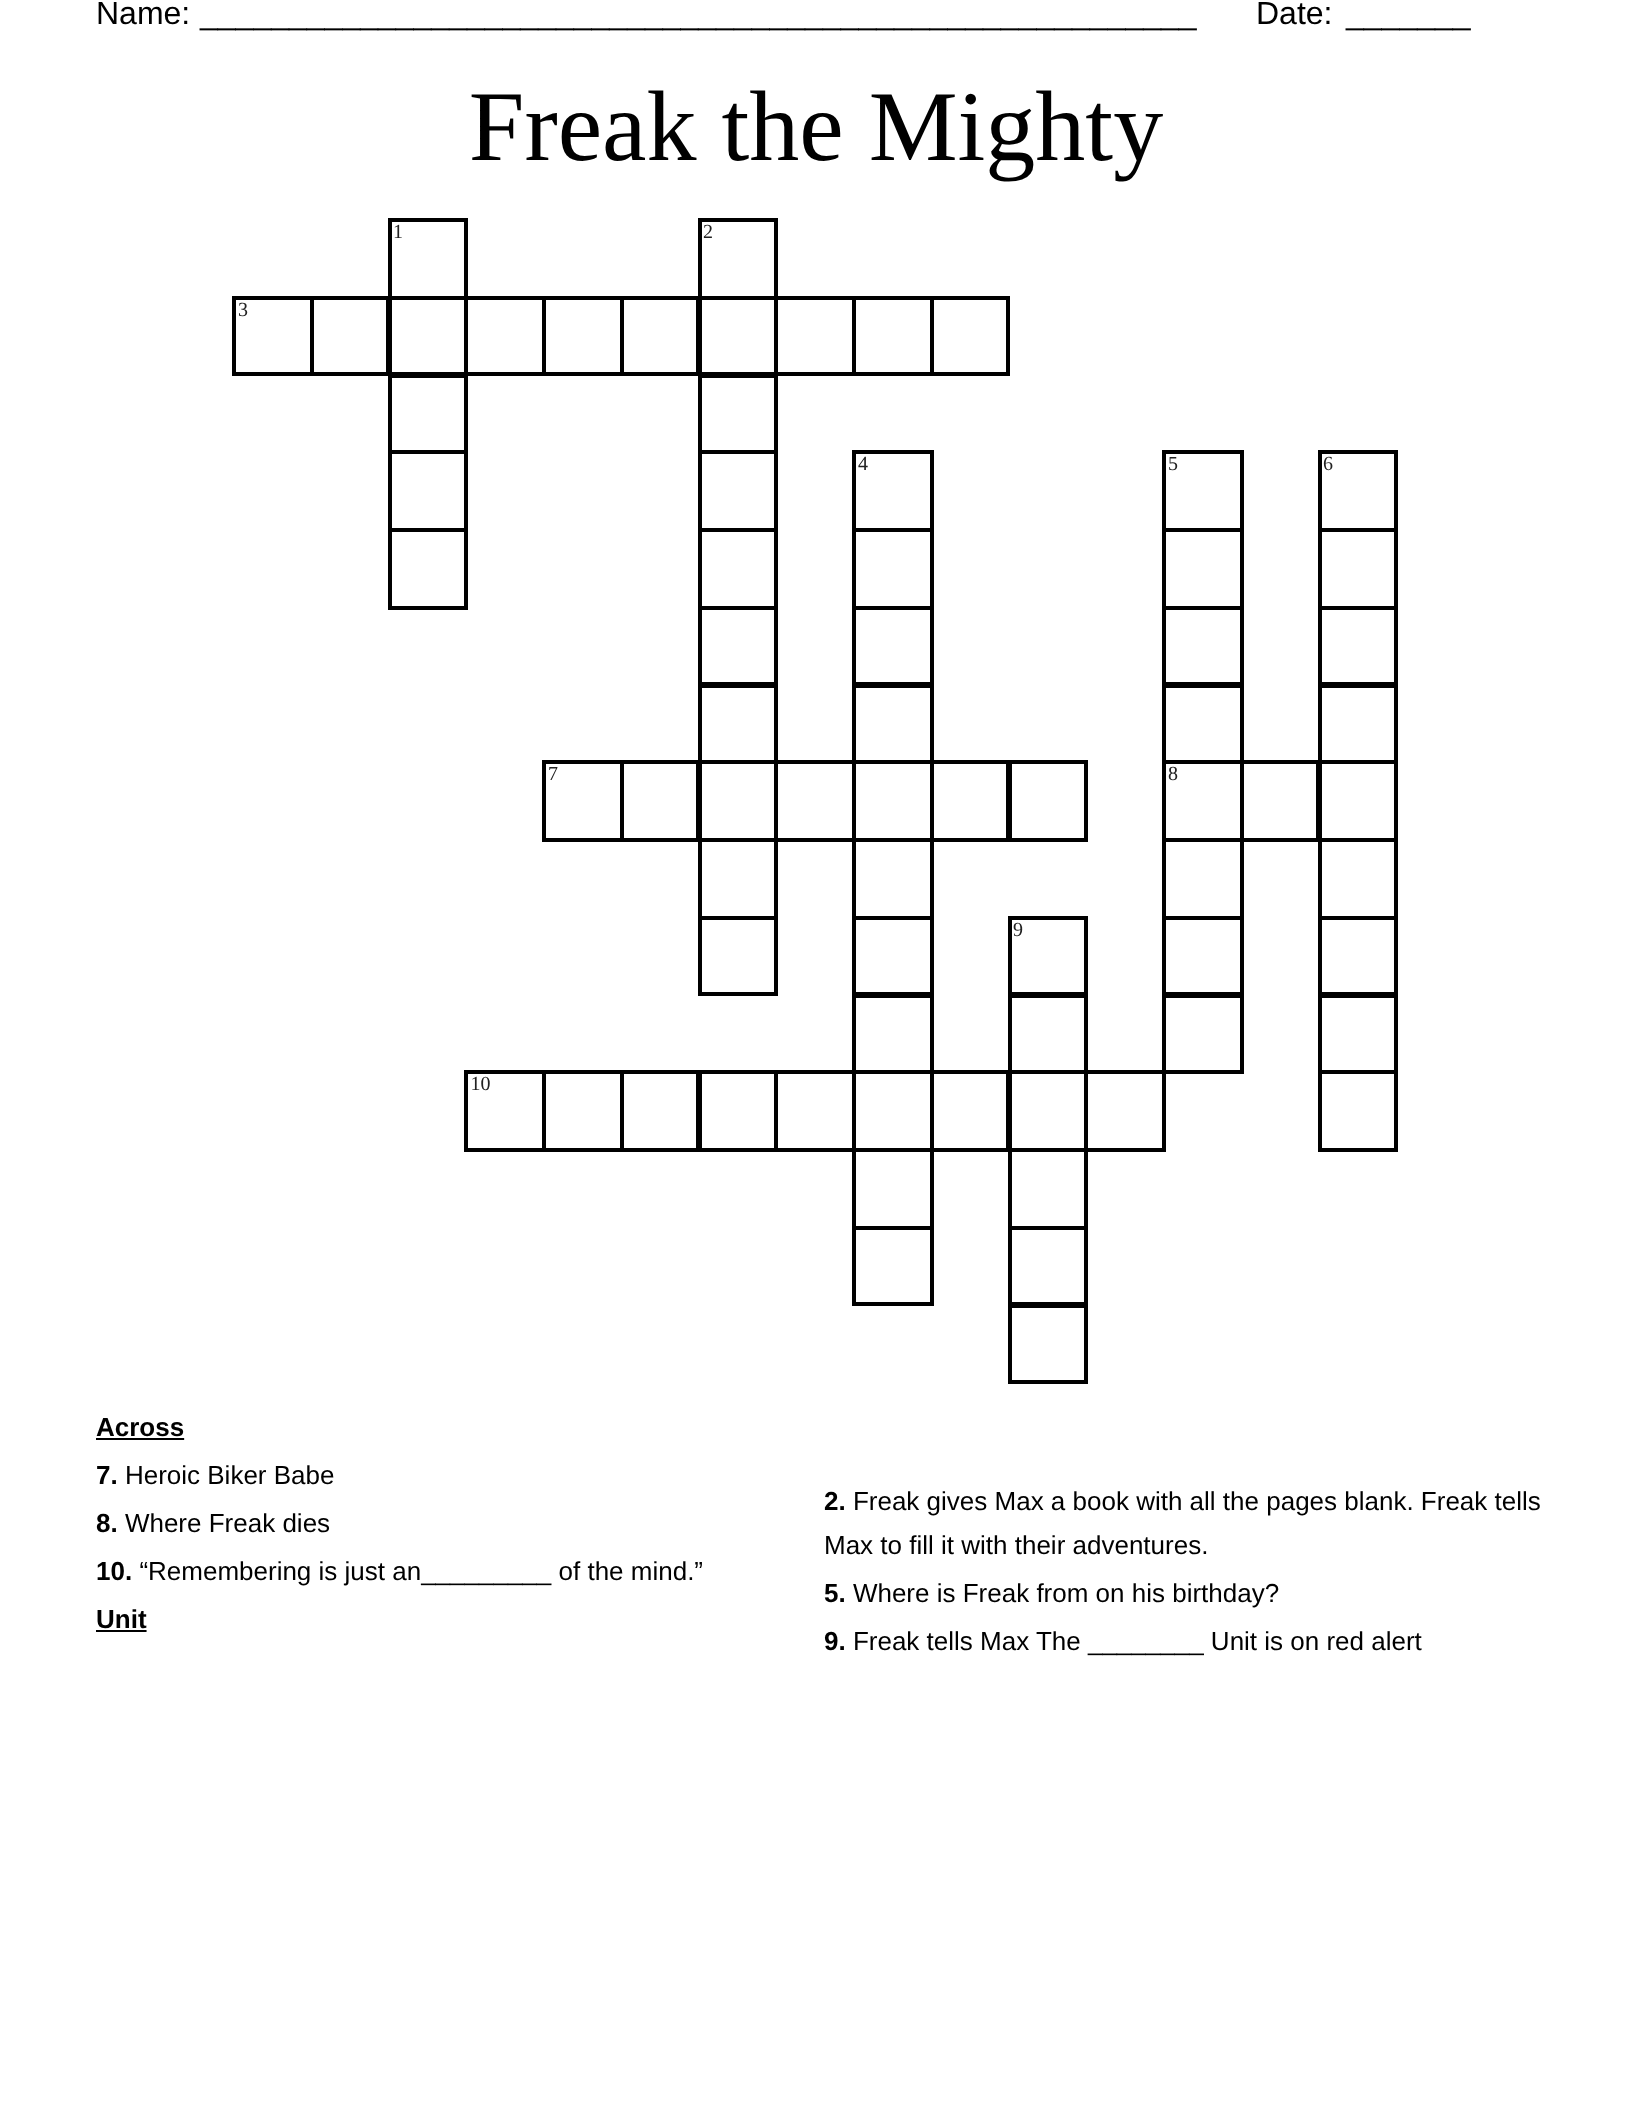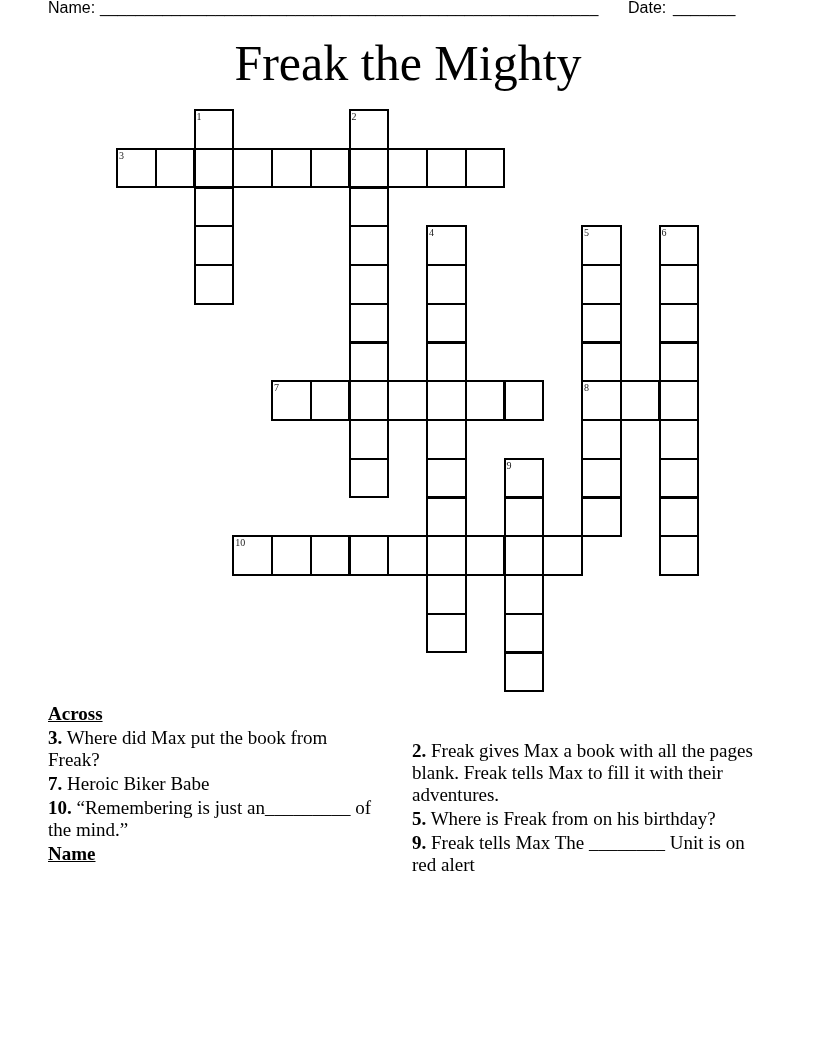--- a/index.html
+++ b/index.html
@@ -19,21 +19,21 @@
     .grid { position: absolute; left: 0; top: 0; width: 816px; height: 700px; }
     .cell {
       position: absolute; box-sizing: border-box; width: 40.5px; height: 40.5px;
       border: 2px solid #000; background: #fff;
     }
     .cell .num {
       position: absolute; top: 1px; left: 1px;
       font-family: "Liberation Serif", serif; font-size: 10px; line-height: 10px; color: #222;
     }
     .clues {
-      position: absolute; font-family: Liberation Serif, serif; font-size: 19px; line-height: 22px;
+      position: absolute; font-family: Liberation Sans, sans-serif; font-size: 13px; line-height: 22px;
     }
     .clues-left { left: 48px; top: 703px; width: 330px; }
     .clues-right { left: 412px; top: 740px; width: 360px; }
     .section-head { font-weight: bold; text-decoration: underline; margin-bottom: 2px; }
     .clue { margin-bottom: 2px; }
     .clue .cnum { font-weight: bold; }
   </style>
 </head>
 <body>
 
@@ -134,23 +134,23 @@
     <div class="cell" style="left: 271px; top: 535.25px;"></div>
     <div class="cell" style="left: 309.75px; top: 535.25px;"></div>
     <div class="cell" style="left: 348.5px; top: 535.25px;"></div>
     <div class="cell" style="left: 387.25px; top: 535.25px;"></div>
     <div class="cell" style="left: 464.75px; top: 535.25px;"></div>
     <div class="cell" style="left: 542.25px; top: 535.25px;"></div>
   </div>
 
 <div class="clues clues-left">
   <div class="section-head">Across</div>
-  <div class="clue"><span class="cnum">3.</span><span> Where did Max put the book from Freak?</span></div>
   <div class="clue"><span class="cnum">7.</span><span> Heroic Biker Babe</span></div>
+  <div class="clue"><span class="cnum">8.</span><span> Where Freak dies</span></div>
   <div class="clue"><span class="cnum">10.</span><span> “Remembering is just an_________ of the mind.”</span></div>
-  <div class="section-head">Name</div>
+  <div class="section-head">Unit</div>
 </div>
 
 <div class="clues clues-right">
   <div class="clue"><span class="cnum">2.</span><span> Freak gives Max a book with all the pages blank. Freak tells Max to fill it with their adventures.</span></div>
   <div class="clue"><span class="cnum">5.</span><span> Where is Freak from on his birthday?</span></div>
   <div class="clue"><span class="cnum">9.</span><span> Freak tells Max The ________ Unit is on red alert</span></div>
 </div>
 
 </body></html>

